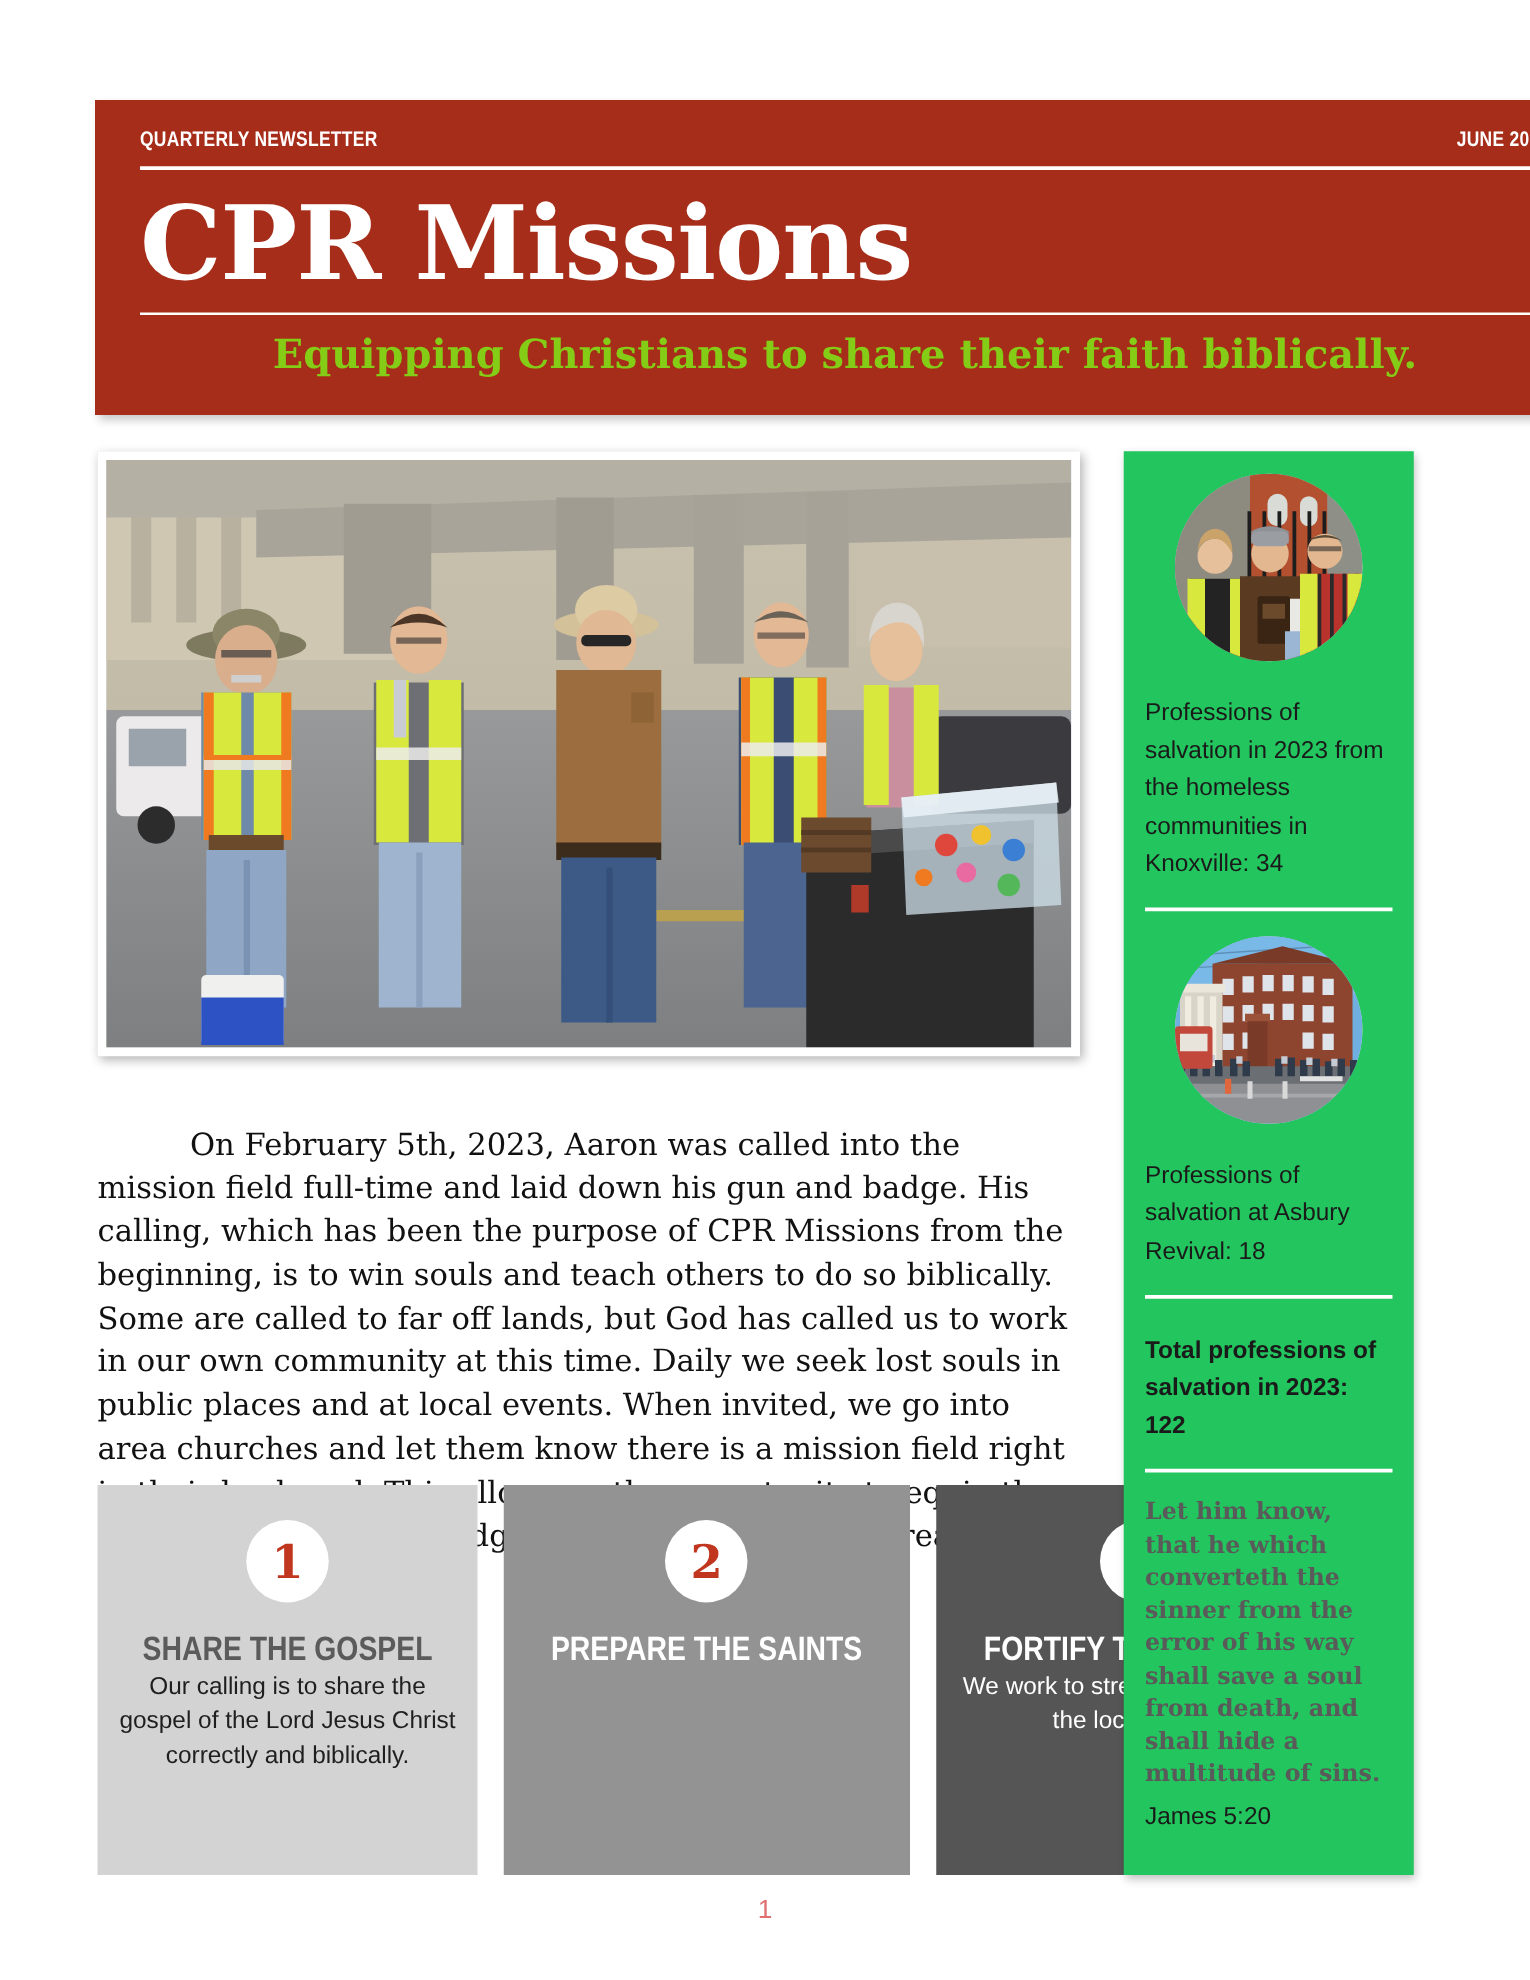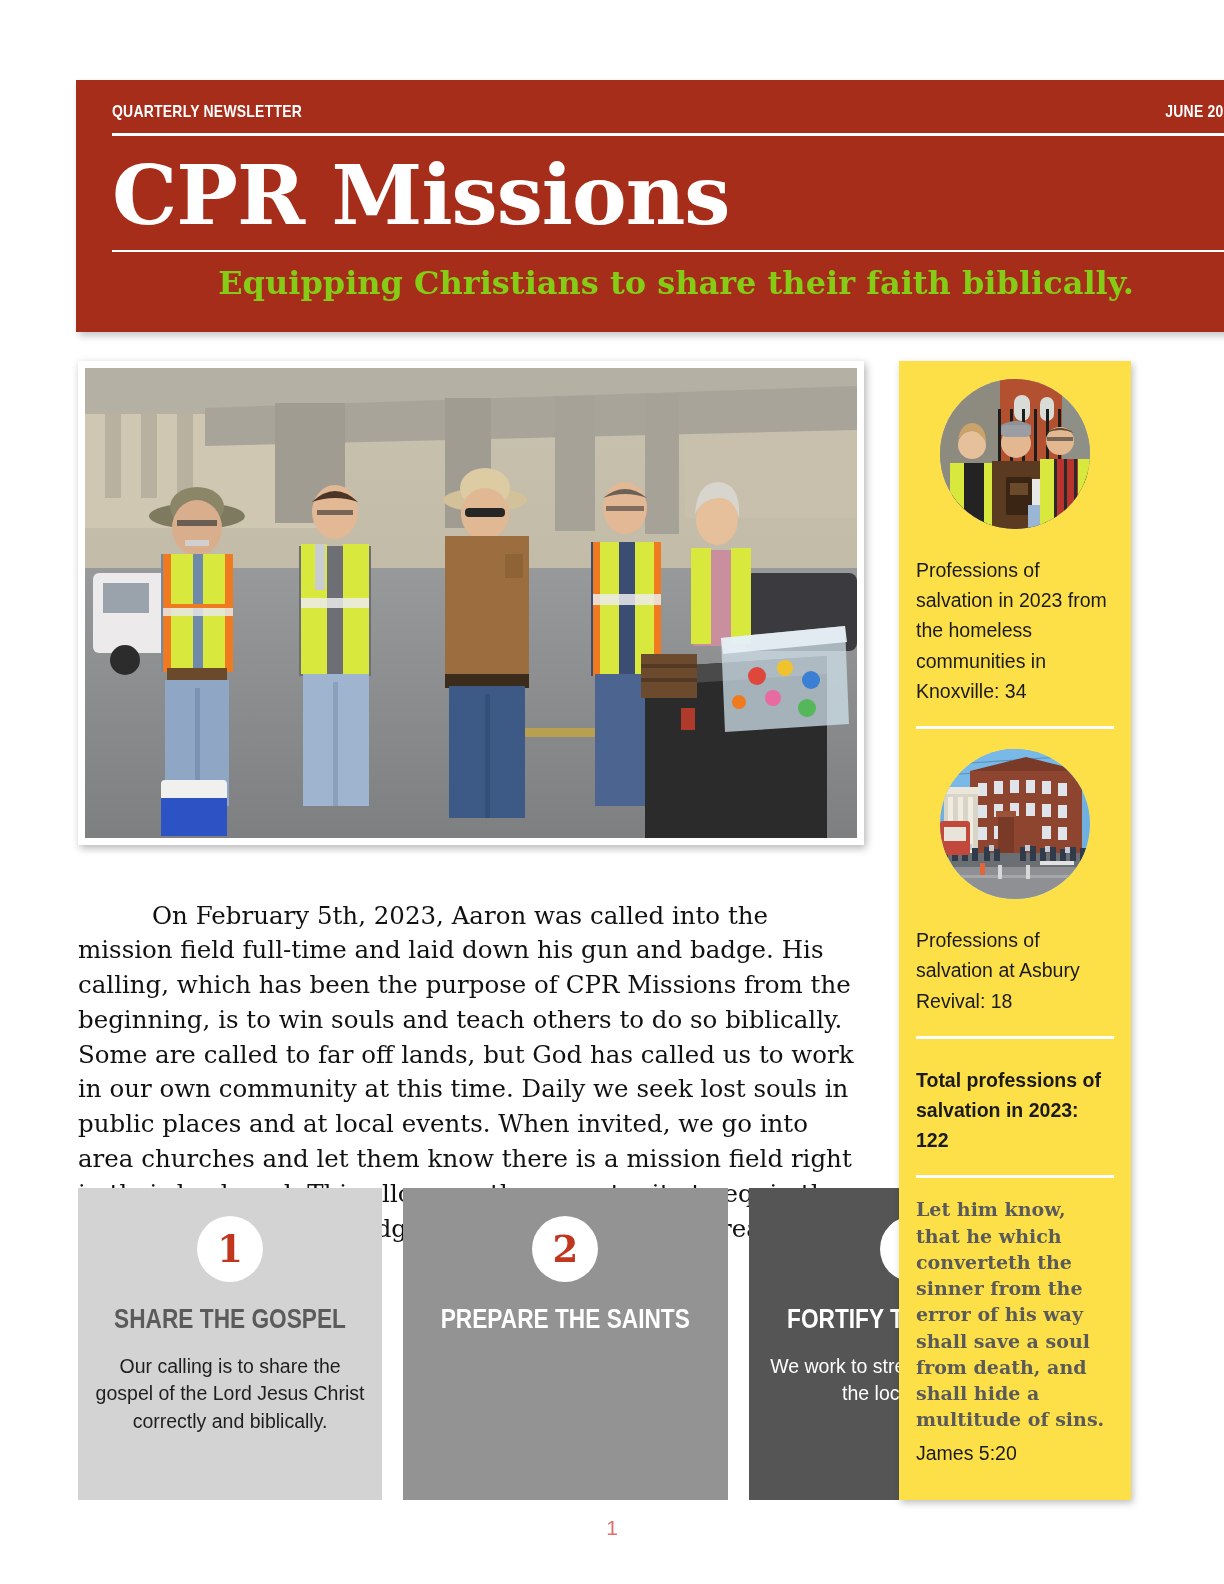--- a/index.html
+++ b/index.html
@@ -149,37 +149,37 @@
     font-size: 27px;
     letter-spacing: 0px;
     transform: scaleX(0.84);
     white-space: nowrap;
   }
   .pillar-1 .pillar-heading { color: #5b5b5b; }
   .pillar-2 .pillar-heading,
   .pillar-3 .pillar-heading { color: #ffffff; }
 
   .pillar-text {
-    margin-top: 18px;
+    margin-top: 1px;
     font-family: "Liberation Sans", sans-serif;
     font-size: 19.5px;
     line-height: 1.40;
   }
   .pillar-1 .pillar-text { color: #1f1f1f; }
   .pillar-2 .pillar-text,
   .pillar-3 .pillar-text { color: #ffffff; }
 
   
   .sidebar {
     position: absolute;
     left: 899px;
     top: 361px;
     width: 232px;
     height: 1139px;
-    background: #fde047;
+    background: #22c55e;
     box-shadow: 2px 3px 7px rgba(0,0,0,0.25);
     box-sizing: border-box;
     padding: 18px 17px 0 17px;
   }
   .side-circle {
     width: 150px;
     height: 150px;
     border-radius: 50%;
     margin: 0 auto;
     overflow: hidden;

